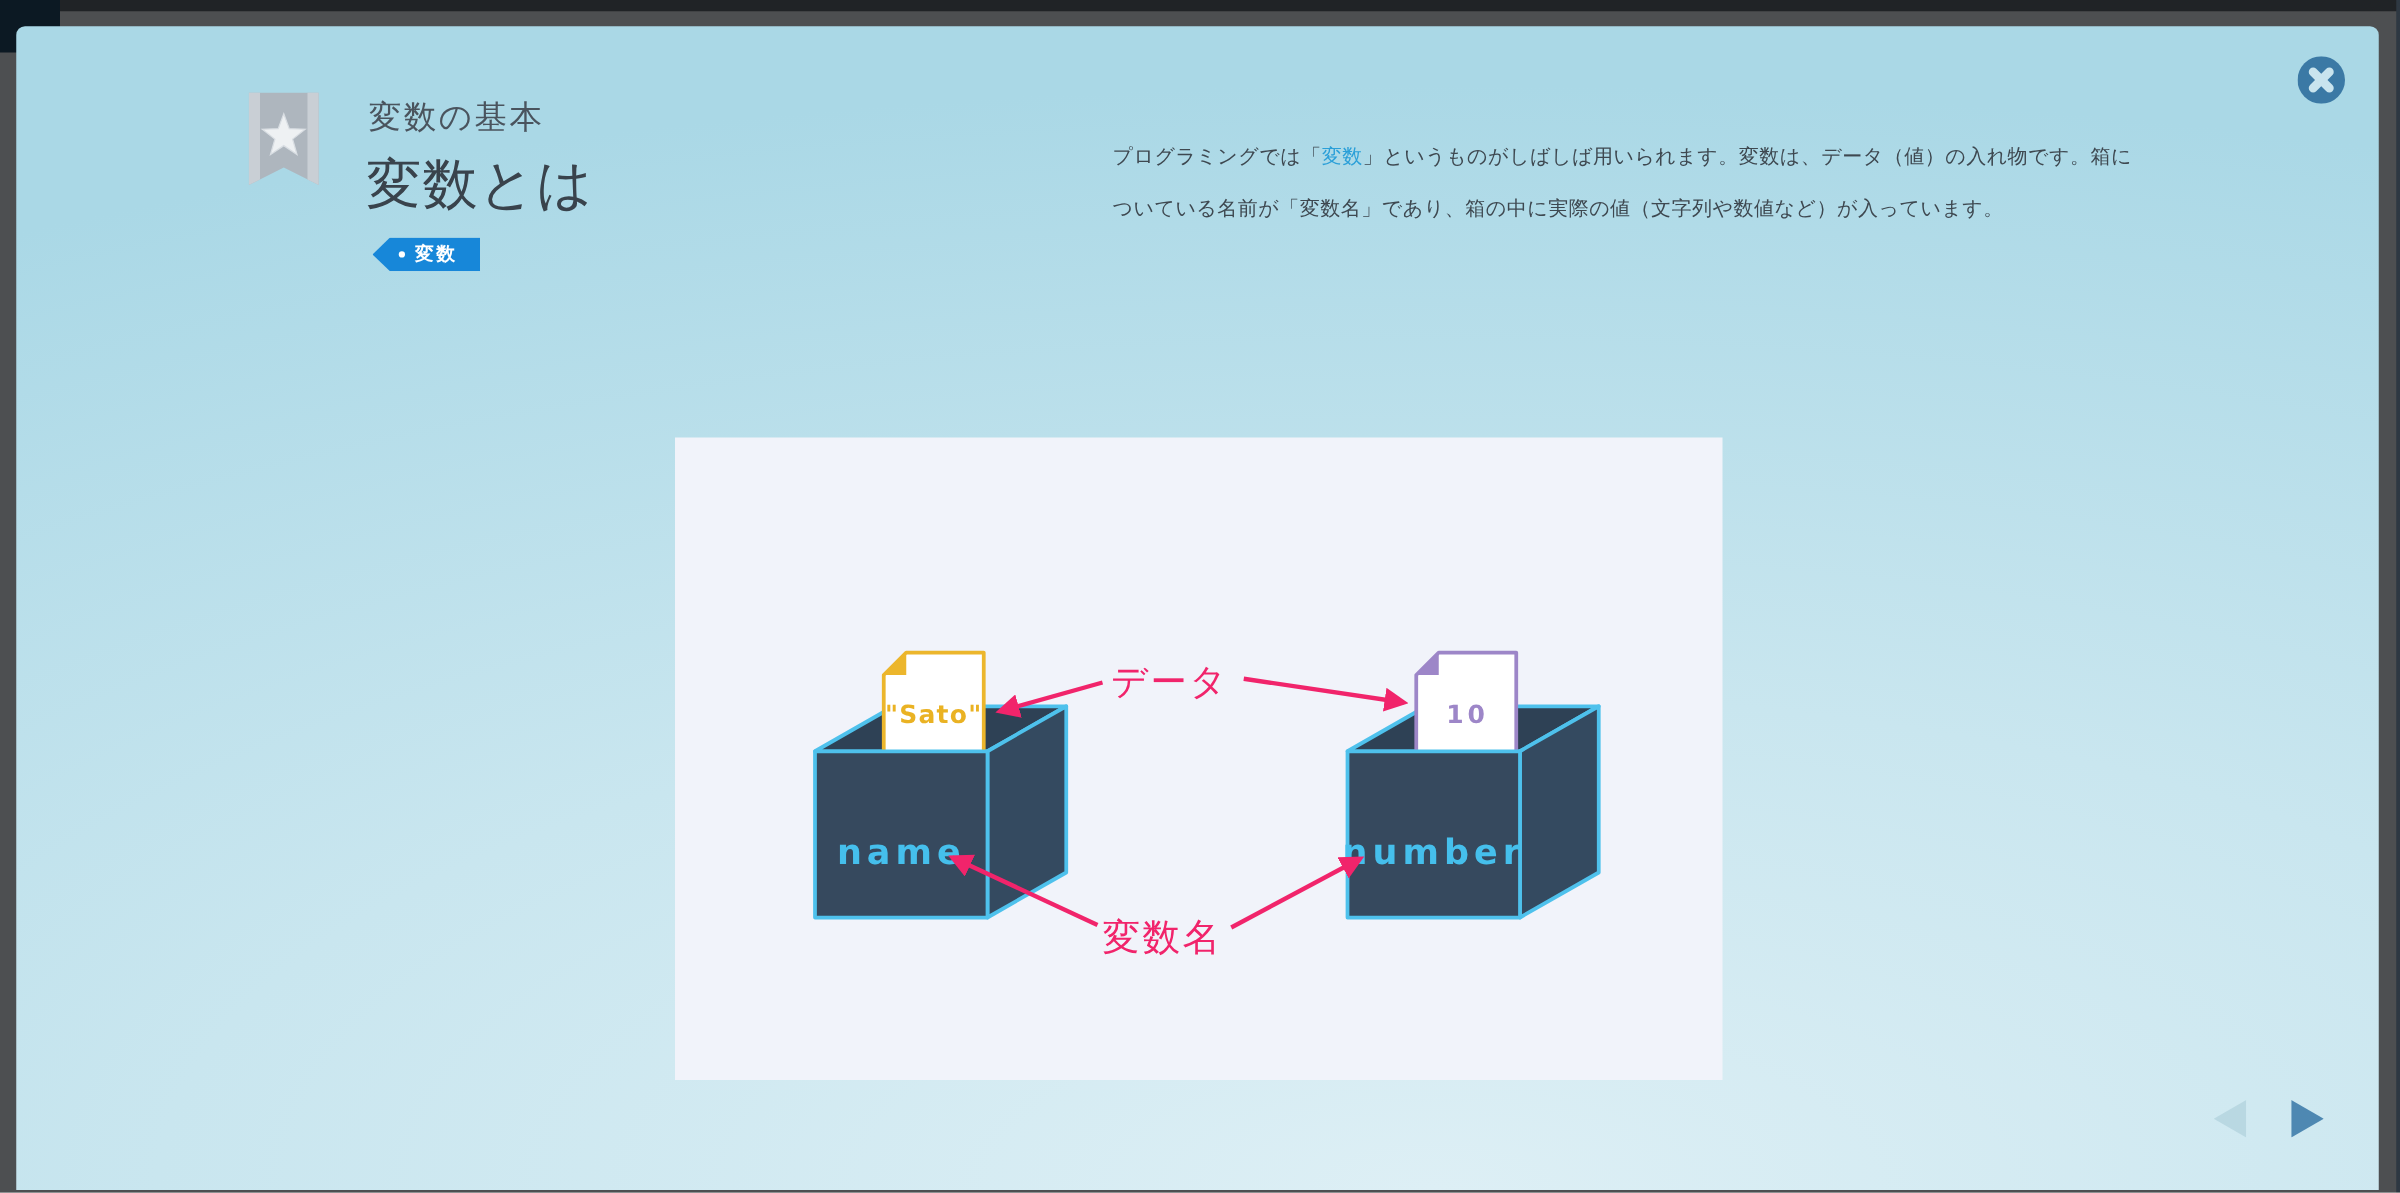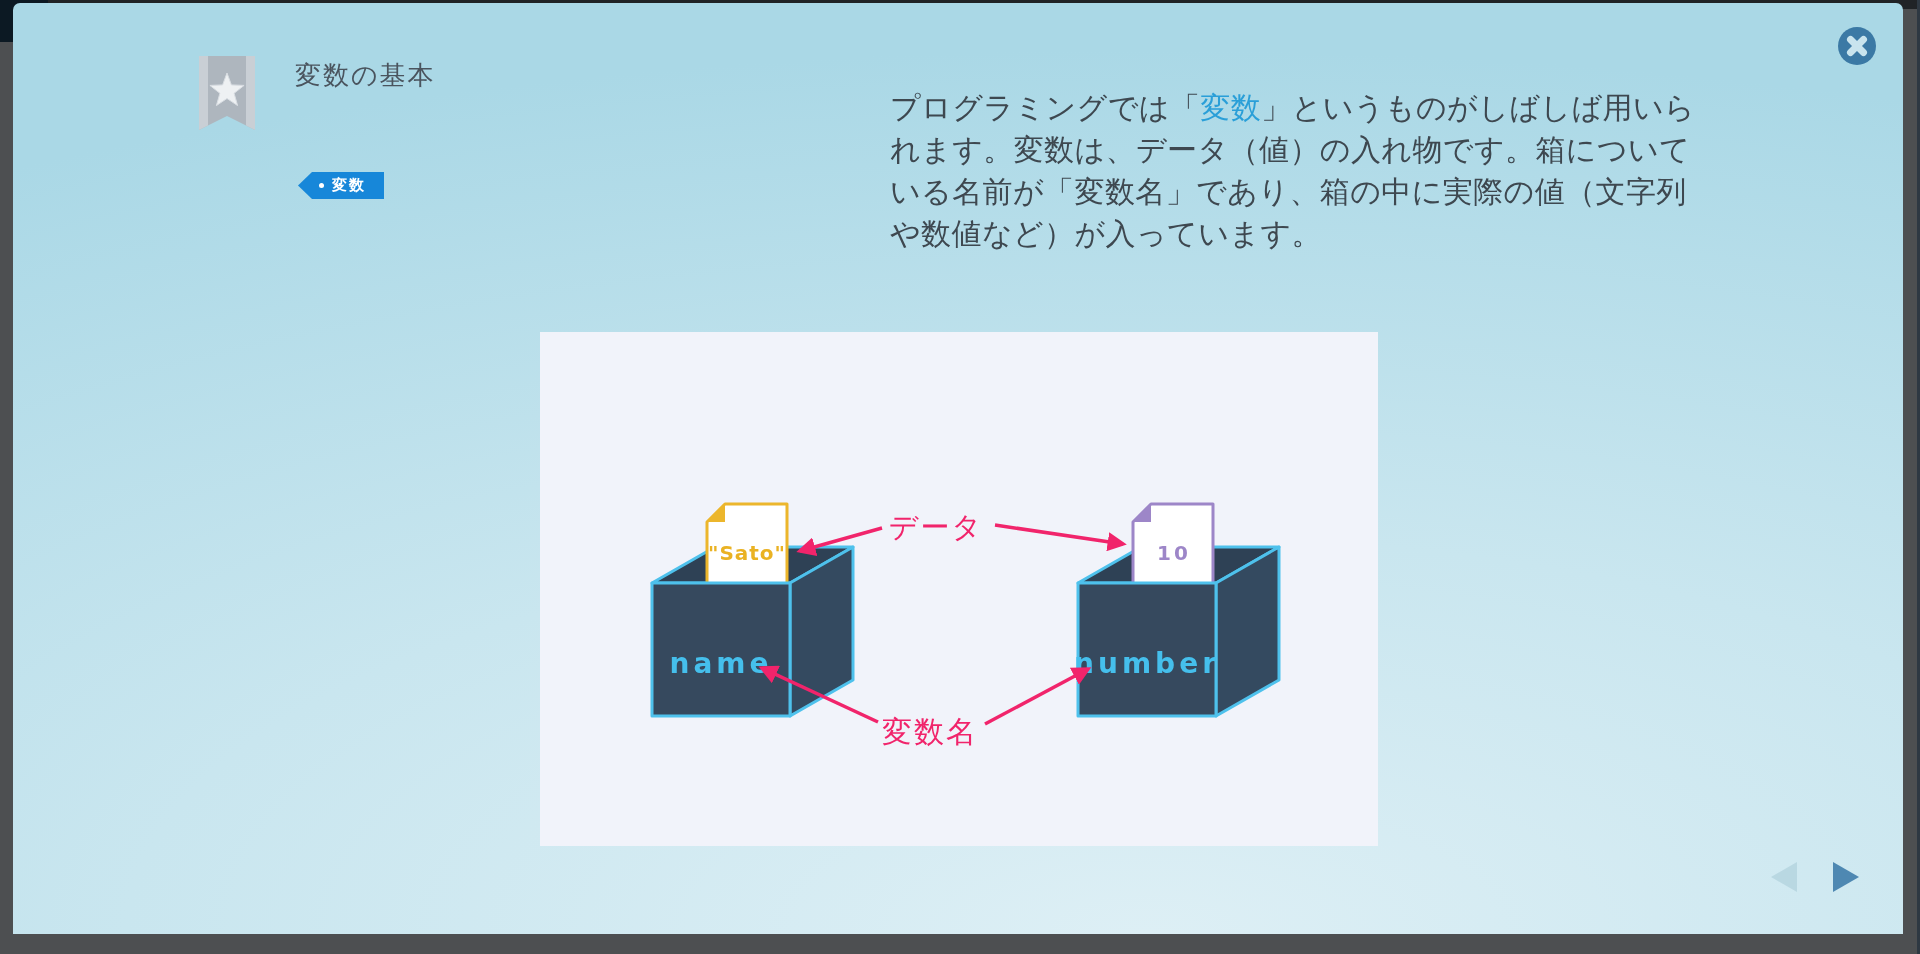--- a/index.html
+++ b/index.html
@@ -5,42 +5,42 @@
   * { box-sizing: border-box; margin: 0; padding: 0; }
   html,body { width:1920px; height:954px; }
   body { font-family:"Liberation Sans","DejaVu Sans",sans-serif; }
 
   .stage { position:relative; width:1920px; height:954px; background:#4d4f51; overflow:hidden; }
   .top-strip { position:absolute; left:0; top:0; right:0; height:9px; background:#202326; }
   .corner-block { position:absolute; left:0; top:0; width:48px; height:42px; background:#0c1923; }
   .right-sliver { position:absolute; right:0; top:0; width:3px; height:100%; background:#2e3842; }
 
   .modal {
-    position:absolute; left:13px; top:3px; width:1890px; height:931px;
+    position:absolute; left:13px; top:21px; width:1890px; height:931px;
     border-radius:7px 7px 0 0;
     background: radial-gradient(120% 95% at 60% 100%, #ddeff5 0%, #c9e6ef 45%, #aad8e6 100%);
   }
 
   
   .bookmark { position:absolute; left:186px; top:53px; }
   .category { position:absolute; left:282px; top:55px; font-size:26px; color:#4a545e; letter-spacing:2px; }
   .slide-title { position:absolute; left:280px; top:97px; font-size:44px; font-weight:500; color:#39434c; letter-spacing:1px; }
   .tag {
     position:absolute; left:285px; top:169px; height:27px; min-width:86px;
     background:#1787d9; color:#fff;
     clip-path: polygon(14px 0, 100% 0, 100% 100%, 14px 100%, 0 50%);
     display:flex; align-items:center; padding:0 16px 0 21px; gap:8px;
     font-size:15px; font-weight:bold; letter-spacing:2px; cursor:pointer;
   }
   .tag-dot { width:5px; height:5px; border-radius:50%; background:#fff; flex:0 0 auto; }
 
   
   .description {
     position:absolute; left:877px; top:84px; width:820px;
-    font-size:30px; line-height:42px; letter-spacing:0.4px; color:#3e4850;
+    font-size:16px; line-height:42px; letter-spacing:0.4px; color:#3e4850;
     text-align:left;
   }
   .description .hl { color:#2a9fd8; }
 
   
   .diagram { position:absolute; left:527px; top:329px; width:838px; height:514px; background:#f1f3fa; }
   .diagram-header {
     position:absolute; left:0; top:0; width:242px; height:67px; background:#3a4d63;
     color:#f0f3f5; font-size:23px; letter-spacing:1px; line-height:67px; padding-left:30px;
   }
@@ -81,20 +81,21 @@
   <div class="modal">
 
     <svg class="bookmark" width="56" height="76" viewBox="0 0 56 76">
       <path d="M0,0 H56 V74 L28,60 L0,74 Z" fill="#aeb6be"></path>
       <path d="M0,0 H9 V69.5 L0,74 Z" fill="#c9cfd5"></path>
       <path d="M47,0 H56 V74 L47,69.5 Z" fill="#c9cfd5"></path>
       <polygon points="28,17 32.4,28.9 45.1,29.4 35.1,37.3 38.6,49.6 28,42.5 17.4,49.6 20.9,37.3 10.9,29.4 23.6,28.9" fill="#eef1f3" stroke="#d9dee3" stroke-width="1"></polygon>
     </svg>
 
     <div class="category">変数の基本</div>
+    <h1 class="slide-title">変数とは</h1>
 
     <div class="tag">
       <span class="tag-dot"></span>
       <span>変数</span>
     </div>
 
     <p class="description"><span>プログラミングでは「</span><span class="hl">変数</span><span>」というものがしばしば用いられます。変数は、データ（値）の入れ物です。箱についている名前が「変数名」であり、箱の中に実際の値（文字列や数値など）が入っています。</span></p>
 
     <div class="diagram">
       <svg class="diagram-svg" width="838" height="514" viewBox="0 0 838 514">

